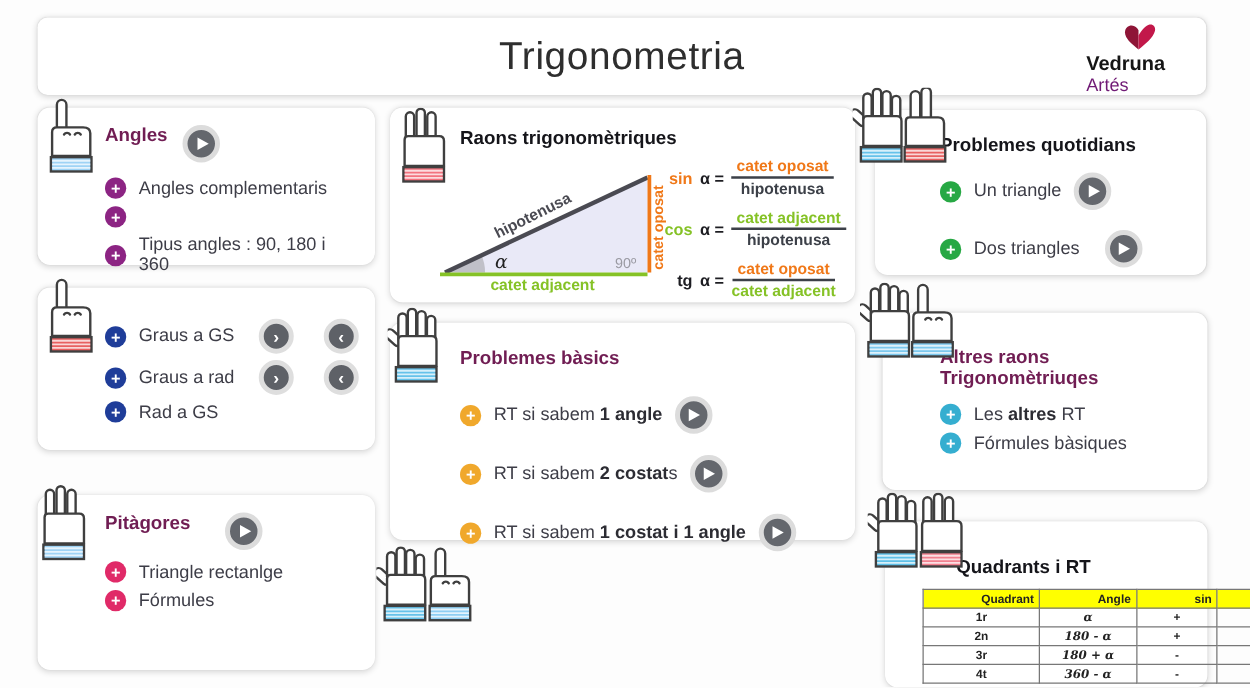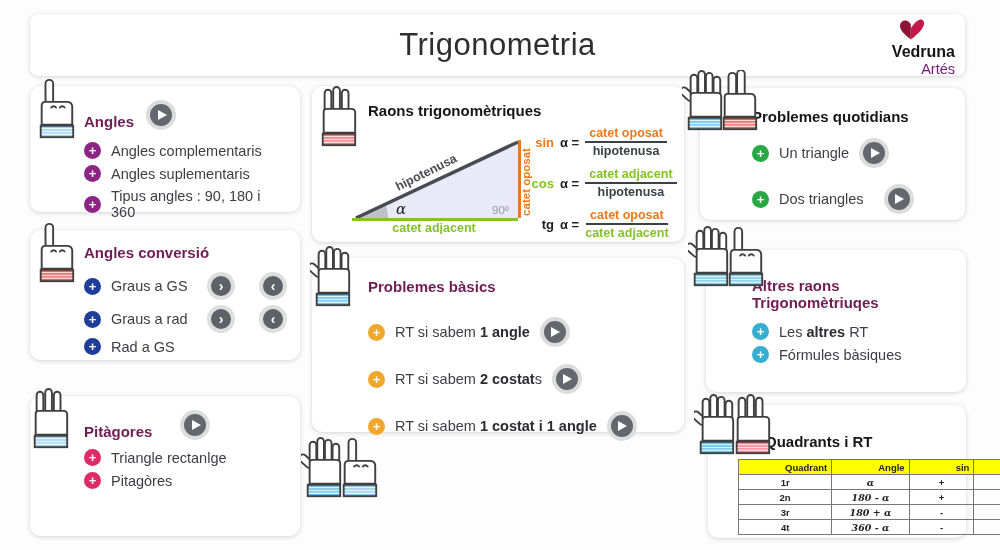--- a/index.html
+++ b/index.html
@@ -2,25 +2,25 @@
 <html><head>
 <meta charset="utf-8">
 <style>
   html,body{margin:0;padding:0;background:#fdfdfd;}
   body{font-family:"Liberation Sans","DejaVu Sans",sans-serif;}
   #stage{position:relative;width:1000px;height:550px;overflow:hidden;background:#fdfdfd;}
   .card{position:absolute;background:#fff;border-radius:10px;
         box-shadow:0 1px 5px rgba(0,0,0,.16),0 0 1px rgba(0,0,0,.08);}
   .card-title{font-weight:bold;font-size:15px;color:#15151a;}
   .card-title.purple{color:#701d53;}
-  .title-row{display:flex;align-items:flex-end;gap:12px;}
+  .title-row{display:flex;align-items:flex-start;gap:12px;}
   
   #header-card{left:30px;top:14px;width:935px;height:62px;border-radius:8px;}
   #page-title{text-align:center;line-height:62px;font-size:31px;color:#2e2e2e;letter-spacing:.5px;}
-  #logo{position:absolute;right:10px;top:4px;width:86px;text-align:right;line-height:1.12;}
+  #logo{position:absolute;right:10px;top:4px;width:86px;text-align:left;line-height:1.12;}
   #logo .l1{font-weight:bold;font-size:16px;color:#151515;}
   #logo .l2{font-size:14.5px;color:#701a75;}
   #logo svg{width:30px;height:24px;display:block;margin:0 auto 1px;}
   
   .row{display:flex;align-items:center;gap:10px;font-size:14.5px;color:#3d3d47;}
   .plus{width:17px;height:17px;border-radius:50%;flex:0 0 17px;display:flex;align-items:center;
         justify-content:center;color:#fff;font-weight:bold;font-size:13px;line-height:1;}
   .p-purple{background:#8c2483;} .p-blue{background:#1f3d99;} .p-pink{background:#e02a68;}
   .p-orange{background:#f0a82c;} .p-green{background:#27a844;} .p-cyan{background:#35aed0;}
   .play{width:22px;height:22px;border-radius:50%;background:#64676d;border:4px solid #dcdcdc;
@@ -120,36 +120,34 @@
       <span class="card-title purple">Angles</span>
       <span class="play"></span>
     </div>
     <div style="margin-top:12px">
       <div class="row" style="margin-bottom:6px">
         <span class="plus p-purple">+</span>
         <span>Angles complementaris</span>
       </div>
       <div class="row" style="margin-bottom:6px">
         <span class="plus p-purple">+</span>
-        <span>Angles suplementaris</span>
       </div>
       <div class="row">
         <span class="plus p-purple">+</span>
         <span>Tipus angles : 90, 180 i 360</span>
       </div>
     </div>
   </div>
 
   <div class="handbox" style="left:34px;top:222px">
     <svg class="hand" style="color:#e86060">
         <use href="#h-point"></use>
       </svg>
   </div>
   <div class="card" style="left:30px;top:230px;width:270px;height:130px;padding:14px 12px 0 54px;box-sizing:border-box">
-    <div class="card-title purple">Angles conversió</div>
     <div style="margin-top:11px">
       <div class="row" style="margin-bottom:5px">
         <span class="plus p-blue">+</span>
         <span style="min-width:86px">Graus a GS</span>
         <span class="navbtn">
             <span>›</span>
           </span>
         <span class="navbtn" style="margin-left:14px">
             <span>‹</span>
           </span>
@@ -181,21 +179,21 @@
       <span class="card-title purple">Pitàgores</span>
       <span class="play" style="margin-left:16px"></span>
     </div>
     <div style="margin-top:9px">
       <div class="row" style="margin-bottom:6px">
         <span class="plus p-pink">+</span>
         <span>Triangle rectanlge</span>
       </div>
       <div class="row">
         <span class="plus p-pink">+</span>
-        <span>Pitagòres</span>
+        <span>Fórmules</span>
       </div>
     </div>
   </div>
 
   <div class="handbox" style="left:316px;top:86px">
     <svg class="hand" style="color:#f3737f">
         <use href="#h-three"></use>
       </svg>
   </div>
   <div class="card" style="left:312px;top:86px;width:372px;height:156px;padding:16px 10px 0 56px;box-sizing:border-box">
@@ -324,21 +322,21 @@
   </div>
 
   <div class="handbox" style="left:694px;top:394px">
     <svg class="hand" style="color:#5fc0e8">
         <use href="#h-open"></use>
       </svg>
     <svg class="hand" style="color:#f2808f;margin-left:-8px">
         <use href="#h-three"></use>
       </svg>
   </div>
-  <div class="card" style="left:708px;top:405px;width:258px;height:133px;padding:28px 10px 0 57px;box-sizing:border-box">
+  <div class="card" style="left:708px;top:417px;width:258px;height:133px;padding:28px 10px 0 57px;box-sizing:border-box">
     <div class="card-title">Quadrants i RT</div>
     <table class="qtable" style="margin:9px 0 0 -27px">
       <thead>
         <tr>
           <th class="col-q">Quadrant</th>
           <th class="col-a">Angle</th>
           <th class="col-s">sin</th>
           <th class="col-c">cos</th>
           <th class="col-t">tan</th>
         </tr>

